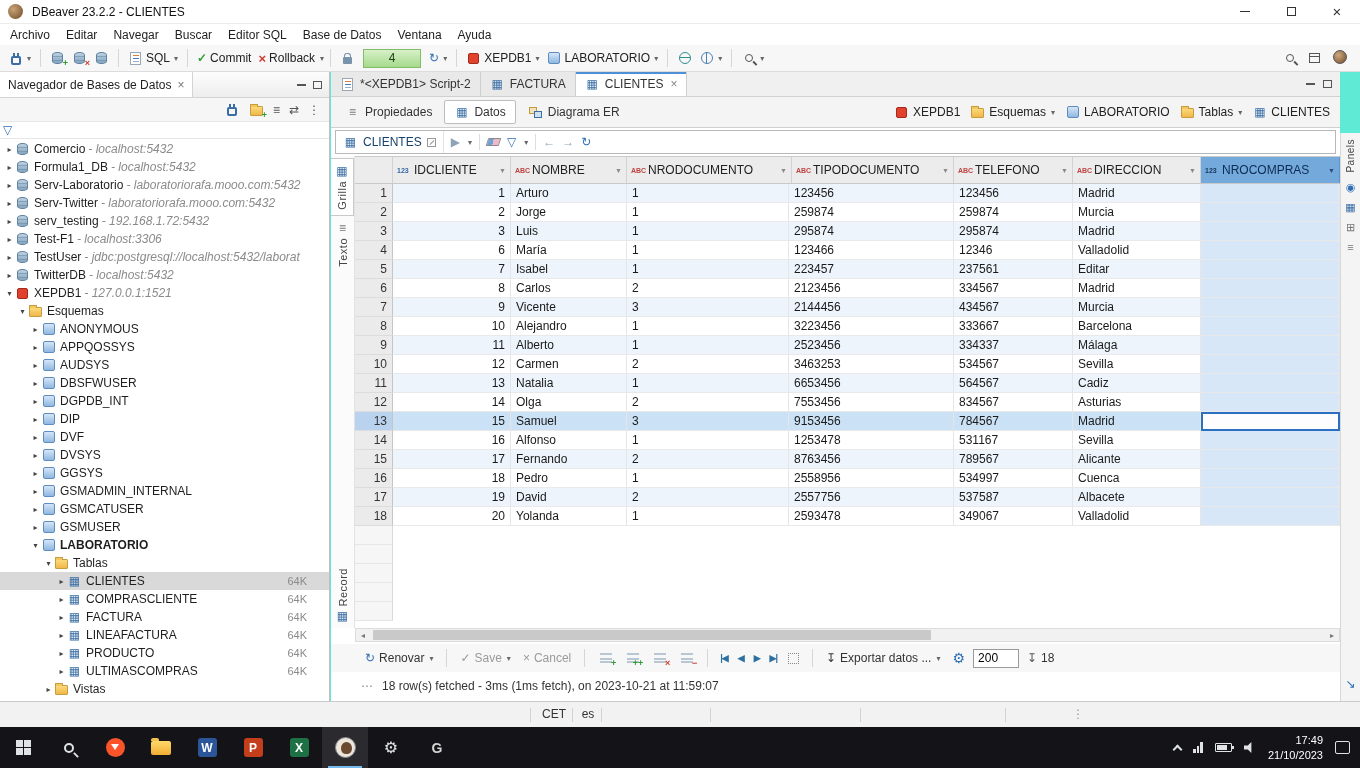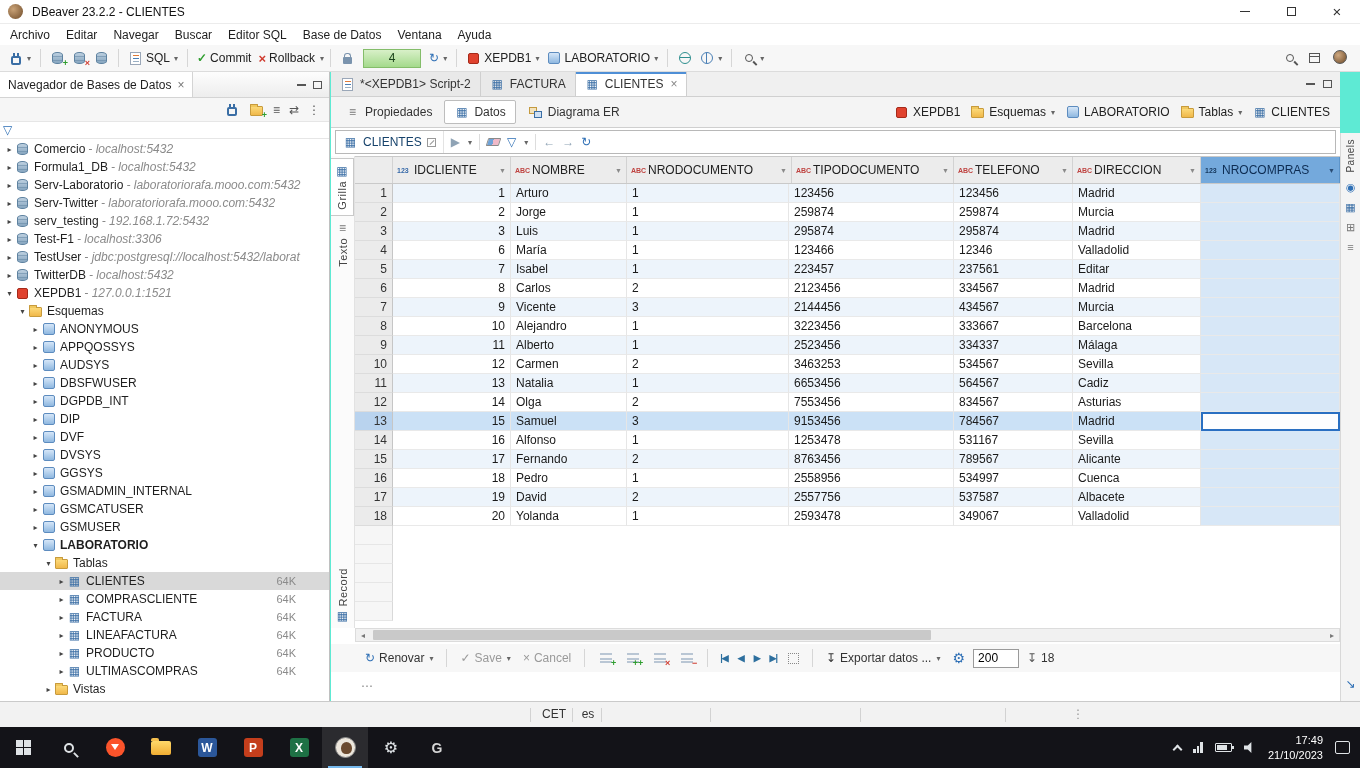--- a/index.html
+++ b/index.html
@@ -83,21 +83,21 @@
 .panel-toolbar{height:24px;display:flex;align-items:center;justify-content:flex-end;gap:9px;padding:0 9px;background:#f6f6f6;border-bottom:1px solid #e6e6e6;flex:none;color:#555}
 .search-row{padding:2px 3px;border-bottom:1px solid #e6e6e6;display:flex;align-items:center;gap:5px;flex:none}
 .search-row input{flex:1;height:19px;border:1px solid #9a9a9a;padding:0 4px;font:italic 12px "Liberation Sans",sans-serif;color:#666;background:#fff;outline:none}
 #tree-scroll{flex:1;overflow:hidden;padding-top:1px}
 .tree-row{height:18px;display:flex;align-items:center;white-space:nowrap}
 .tree-row.selected{background:#d9d9d9}
 .chev{width:11px;font-size:8px;color:#444;text-align:center;flex:none}
 .tlabel{margin-left:4px}
 .tlabel.bold{font-weight:bold}
 .tsuffix{color:#8a8a8a;font-style:italic;margin-left:3px}
-.tsize{margin-left:auto;color:#8a8a8a;padding-right:33px;font-size:11px}
+.tsize{margin-left:auto;color:#8a8a8a;padding-right:22px;font-size:11px}
 
 
 #right-area{position:absolute;left:331px;top:72px;width:1009px;height:629px;background:#fff;overflow:hidden}
 .ed-tabs{position:absolute;left:0;top:0;width:100%;height:25px;background:#f0f0f0;border-bottom:1px solid #d0d0d0;display:flex;align-items:stretch}
 .ed-tab-list{display:flex;align-items:stretch}
 .ed-tab{display:flex;align-items:center;gap:5px;padding:0 9px;background:#e9e9e9;border-right:1px solid #cfcfcf;color:#333}
 .ed-tab.active{background:#fff;box-shadow:inset 0 2px 0 #4f8fd6}
 .ed-tab .close{color:#888;margin-left:2px}
 .ed-icons{margin-left:auto;display:flex;gap:8px;padding-right:8px;align-items:center}
 .view-tabs{position:absolute;left:0;top:25px;width:100%;height:31px;background:#f4f4f4;border-bottom:1px solid #cfcfcf;display:flex;align-items:center;padding-left:4px;gap:2px}
@@ -1010,20 +1010,21 @@
         </span>
       <input class="fetch-input" value="200" style="">
       <span class="rt-btn">
           <span class="gly" style="color:#555">↧</span>
           <span>18</span>
         </span>
     </div>
 
     <div class="status-line">
       <span class="dots">⋯</span>
+      <span>18 row(s) fetched - 3ms (1ms fetch), on 2023-10-21 at 11:59:07</span>
     </div>
   </div>
 
   <div id="right-strip">
     <span class="vtext">Panels</span>
     <span class="pico g-blue">◉</span>
     <span class="pico glyph-table">▦</span>
     <span class="pico" style="color:#777">⊞</span>
     <span class="pico" style="color:#777">≡</span>
     <span class="maxer">↘</span>

